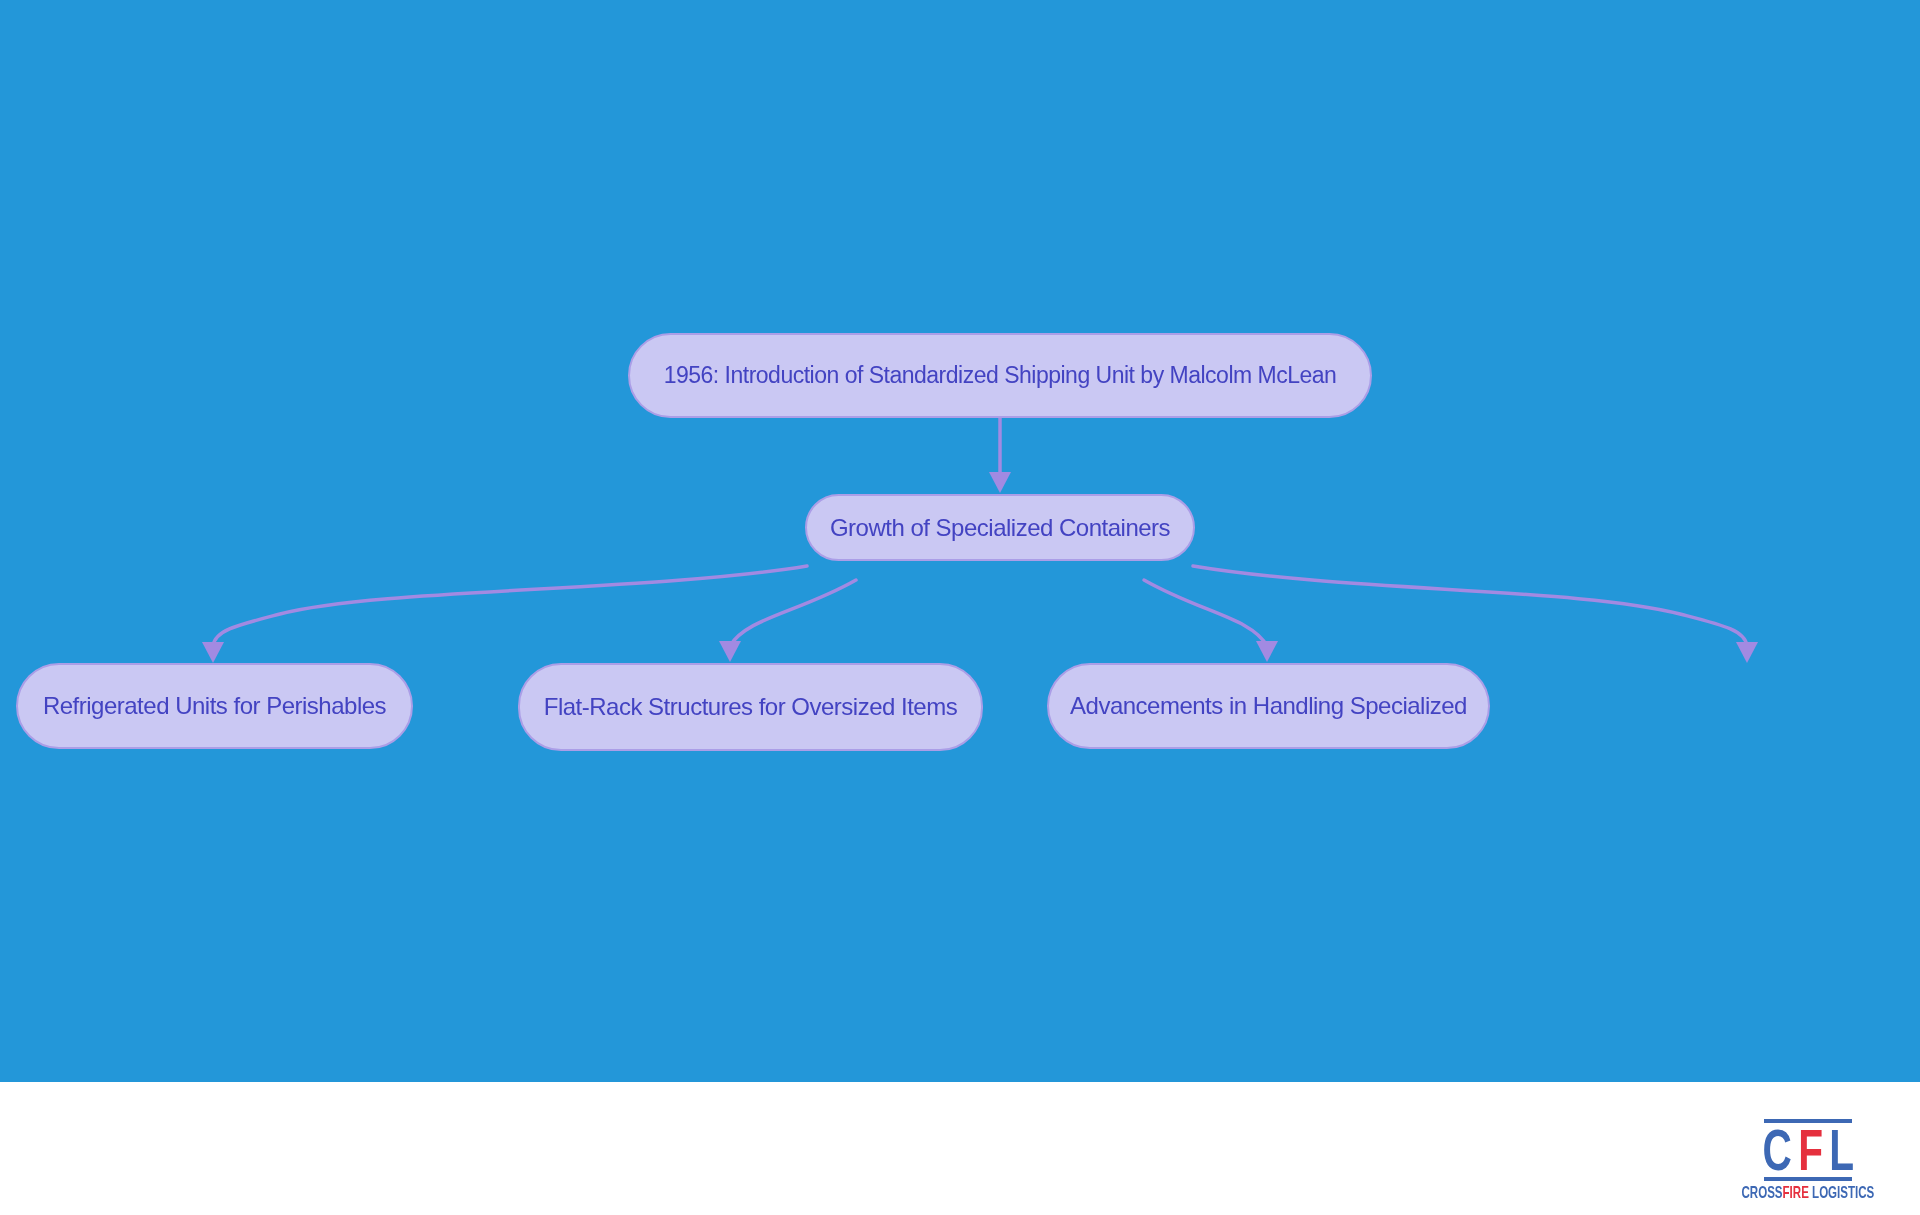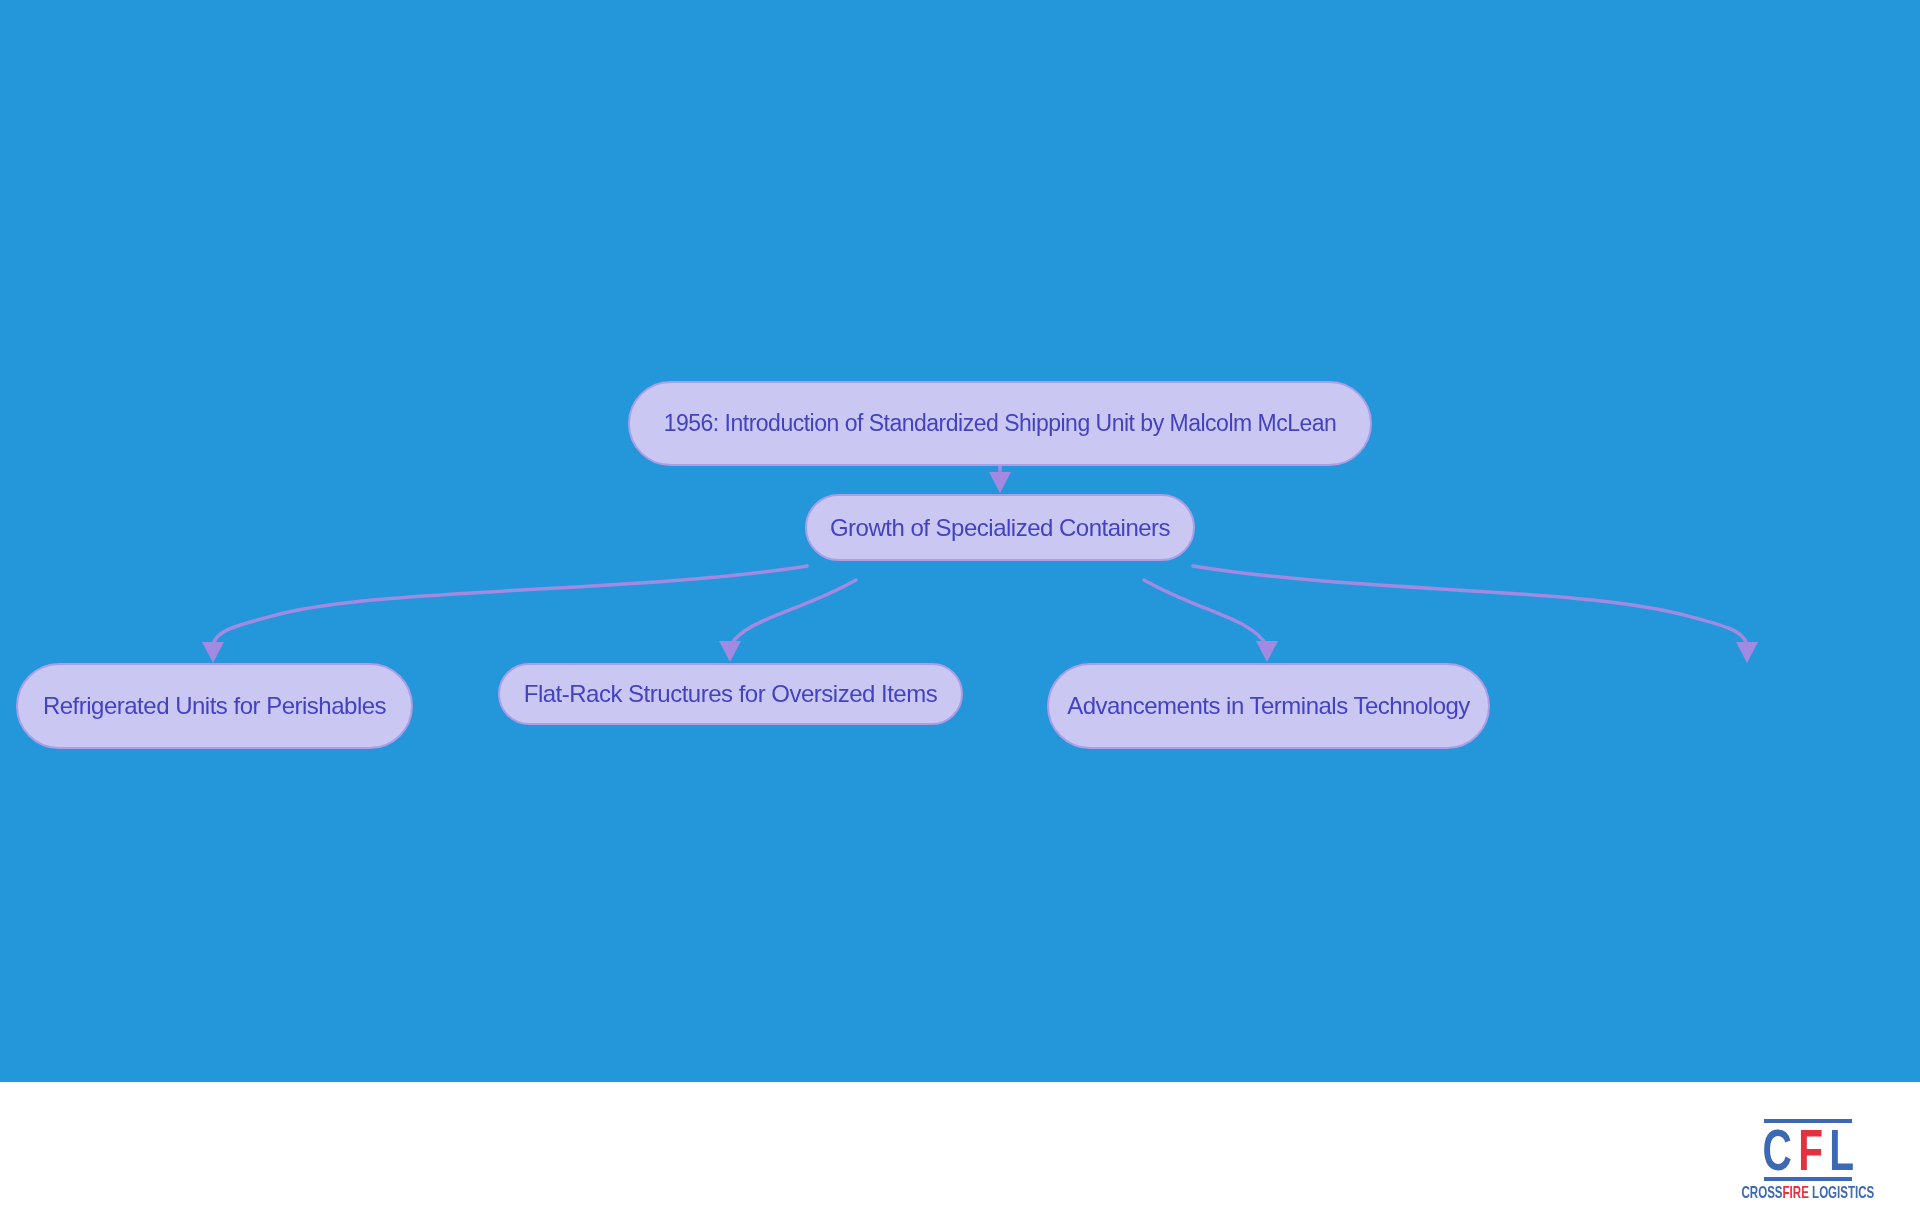--- a/index.html
+++ b/index.html
@@ -33,24 +33,24 @@
     display: flex; align-items: center; justify-content: center;
     background: var(--node-fill);
     border: 2.5px solid var(--node-border);
     border-radius: 43px;
     color: var(--node-text);
     font-size: 24px;
     letter-spacing: -0.5px;
     white-space: nowrap;
     text-align: center;
   }
-  .node.root    { left: 628px;  top: 333px; width: 744px; height: 85px; font-size: 23px; margin-top: 48px; }
+  .node.root    { left: 628px;  top: 333px; width: 744px; height: 85px; font-size: 23px; }
   .node.mid     { left: 805px;  top: 494px; width: 390px; height: 67px; }
   .node.child1  { left: 16px;   top: 663px; width: 397px; height: 86px; text-align: center; }
-  .node.child2  { left: 498px;  top: 663px; width: 465px; height: 62px; }
+  .node.child2  { left: 518px;  top: 663px; width: 465px; height: 88px; }
   .node.child3  { left: 1047px; top: 663px; width: 443px; height: 86px; }
   .node.child4  { left: 1585px; top: 663px; width: 321px; height: 86px; }
 
   .footer {
     position: relative;
     width: 1920px; height: 133px;
     background: var(--footer-bg);
   }
   .logo {
     position: absolute; right: 45px; bottom: 16px;
@@ -116,21 +116,21 @@
     <g>
       <path class="edge-line" d="M 1193 566 C 1350 592, 1580 588, 1680 614 C 1722 625 1745 630 1747 646"></path>
       <polygon class="edge-head" points="1736,642 1758,642 1747,663"></polygon>
     </g>
   </svg>
 
   <div class="node root">1956: Introduction of Standardized Shipping Unit by Malcolm McLean</div>
   <div class="node mid">Growth of Specialized Containers</div>
   <div class="node child1">Refrigerated Units for Perishables</div>
   <div class="node child2">Flat-Rack Structures for Oversized Items</div>
-  <div class="node child3">Advancements in Terminals Technology</div>
+  <div class="node child3">Advancements in Handling Specialized</div>
 </div>
 
 <div class="footer">
   <div class="logo">
     <div class="logo-bar"></div>
     <div class="logo-letters">
       <span class="blue">C</span>
       <span class="red">F</span>
       <span class="blue">L</span>
     </div>

